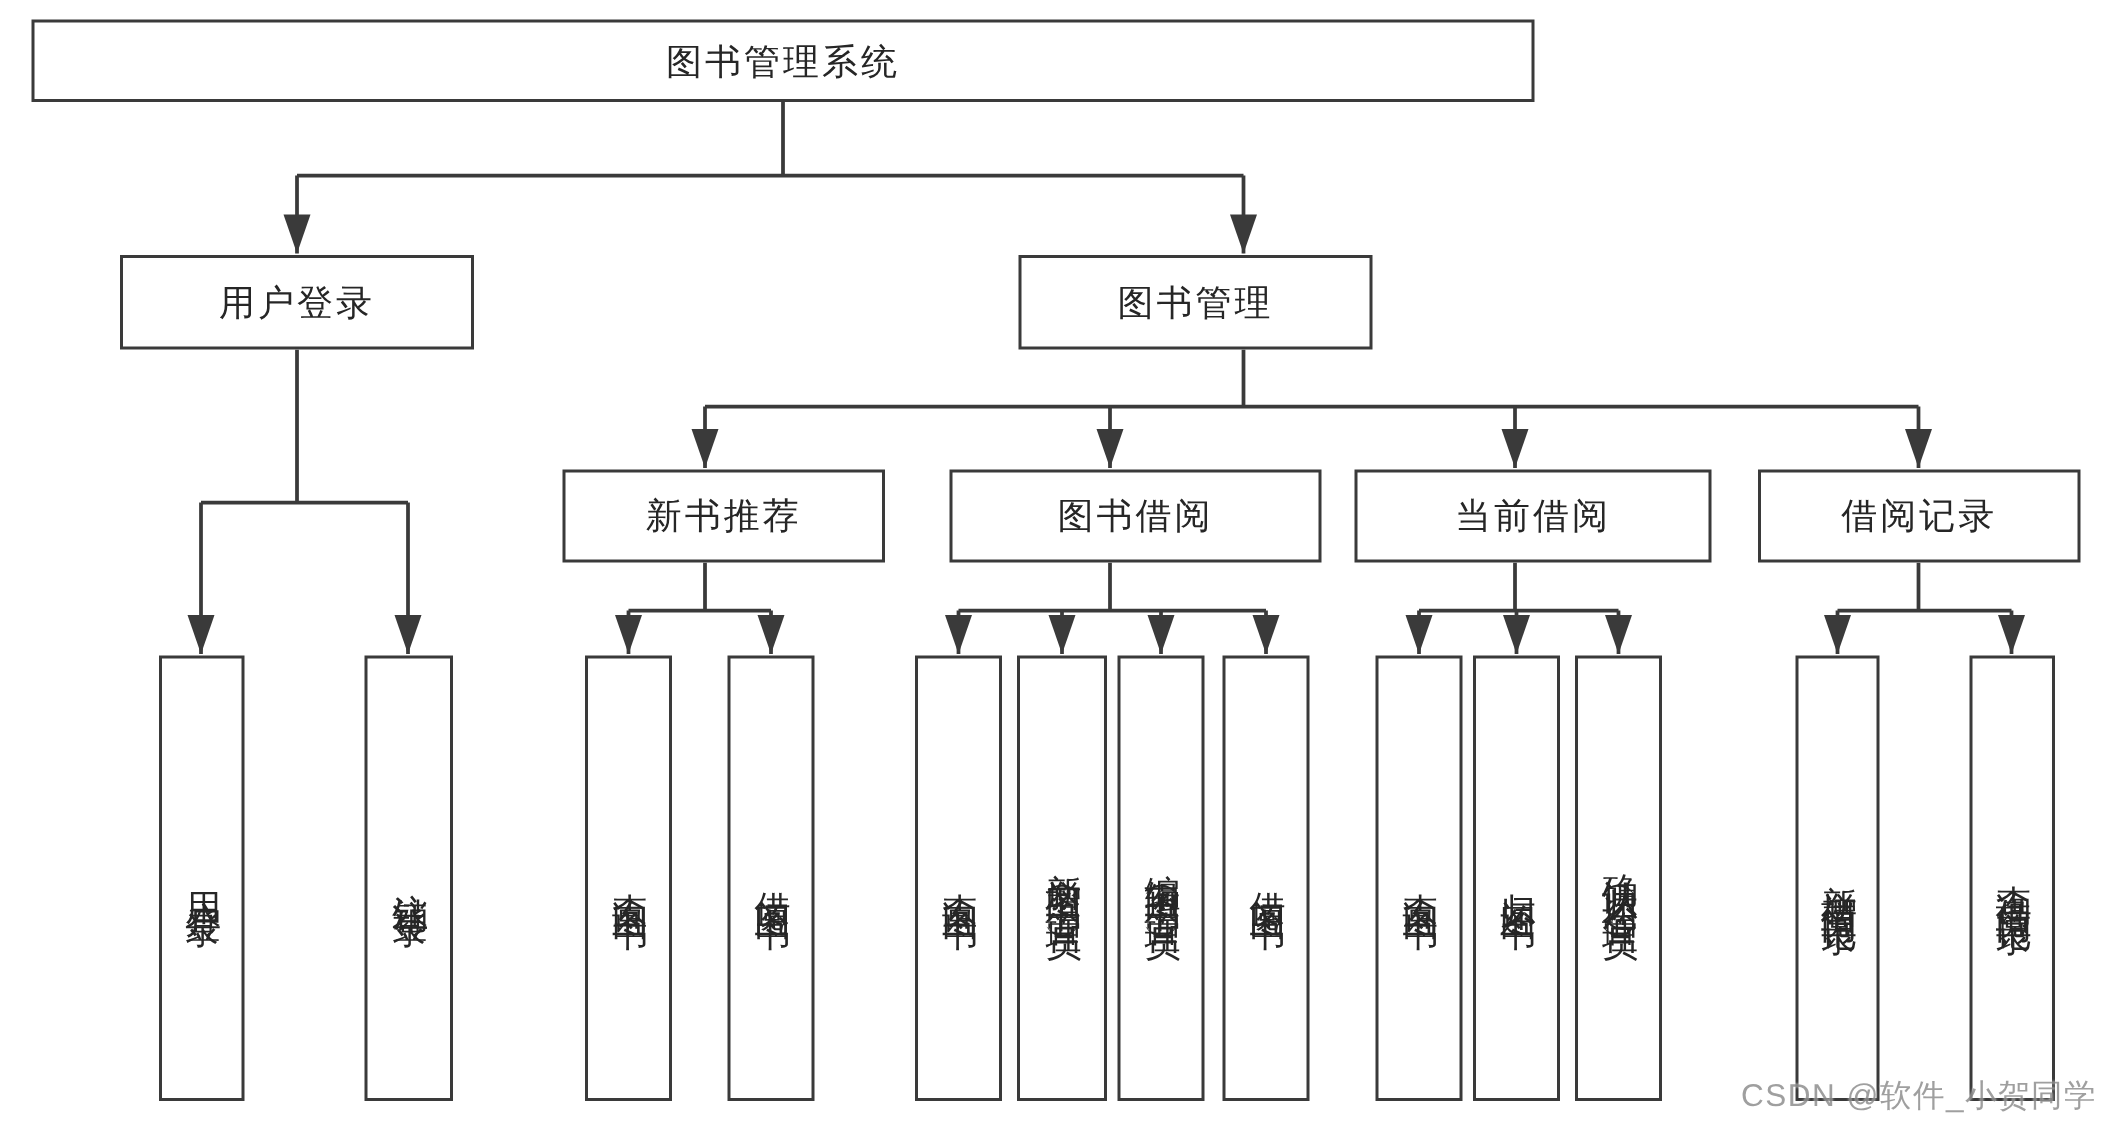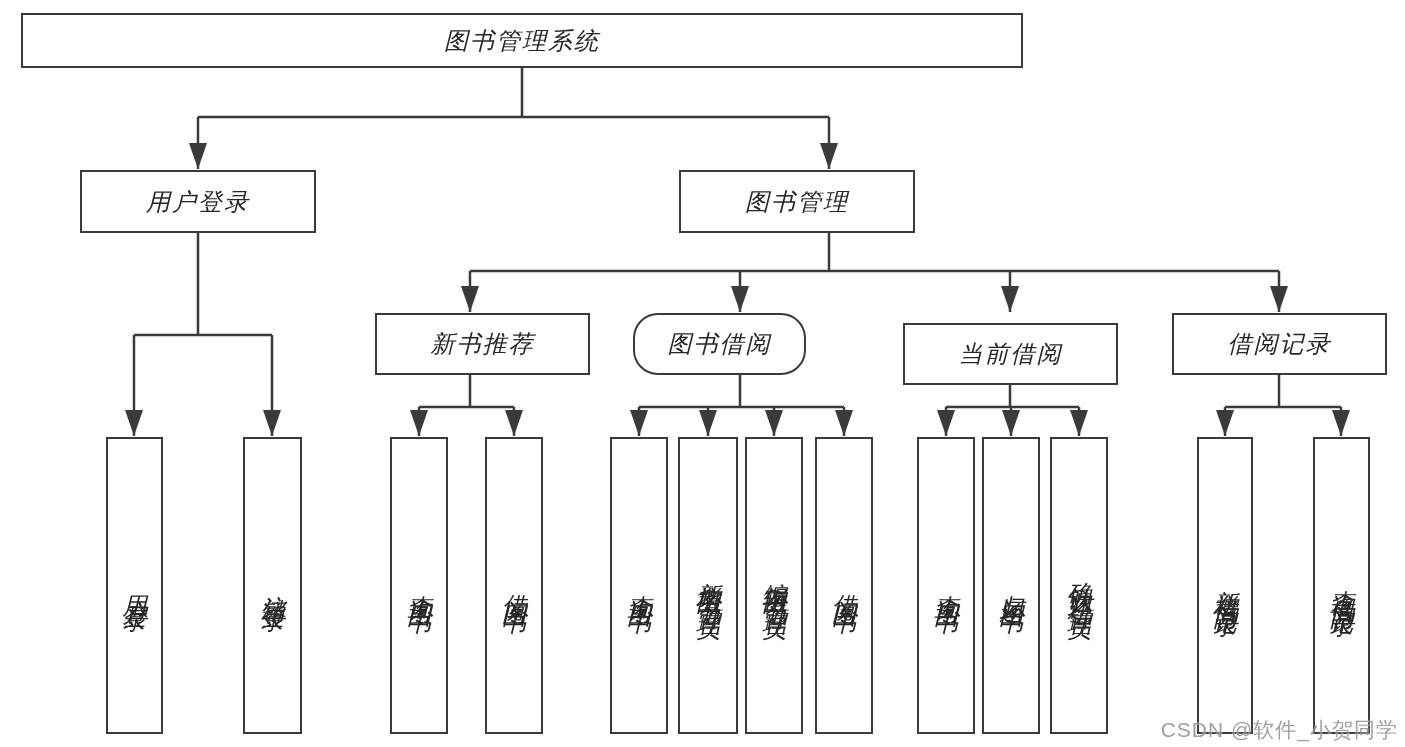--- a/index.html
+++ b/index.html
@@ -21,21 +21,20 @@
     position: absolute;
     box-sizing: border-box;
     border: 2.5px solid #3a3a3a;
     background: #ffffff;
     color: #262626;
     display: flex;
     align-items: center;
     justify-content: center;
     z-index: 2;
     font-size: 24px;
-    font-style: italic;
   }
   .h { letter-spacing: 2px; white-space: nowrap; }
   .v {
     writing-mode: vertical-rl;
     text-orientation: mixed;
     letter-spacing: 5px;
     line-height: 1;
   }
   .watermark {
     position: absolute;
@@ -98,22 +97,22 @@
       <line x1="1341" y1="407" x2="1341" y2="436" marker-end="url(#arrow)"></line>
     </g>
   </svg>
 
   <div class="box h" style="left:21px; top:13px; width:1002px; height:55px;">图书管理系统</div>
 
   <div class="box h" style="left:80px; top:170px; width:236px; height:63px;">用户登录</div>
   <div class="box h" style="left:679px; top:170px; width:236px; height:63px;">图书管理</div>
 
   <div class="box h" style="left:375px; top:313px; width:215px; height:62px;">新书推荐</div>
-  <div class="box h" style="left:633px; top:313px; width:173px; height:62px;border-radius:25px;">图书借阅</div>
-  <div class="box h" style="left:903px; top:323px; width:215px; height:62px;">当前借阅</div>
+  <div class="box h" style="left:633px; top:313px; width:248px; height:62px;">图书借阅</div>
+  <div class="box h" style="left:903px; top:313px; width:238px; height:62px;">当前借阅</div>
   <div class="box h" style="left:1172px; top:313px; width:215px; height:62px;text-align:right;">借阅记录</div>
 
   <div class="box v" style="left:106px; top:437px; width:57px; height:297px;">用户登录</div>
   <div class="box v" style="left:243px; top:437px; width:59px; height:297px;">注销登录</div>
 
   <div class="box v" style="left:390px; top:437px; width:58px; height:297px;">查询图书</div>
   <div class="box v" style="left:485px; top:437px; width:58px; height:297px;">借阅图书</div>
 
   <div class="box v" style="left:610px; top:437px; width:58px; height:297px;">查询图书</div>
   <div class="box v" style="left:678px; top:437px; width:60px; height:297px;">新增图书（管理员）</div>

